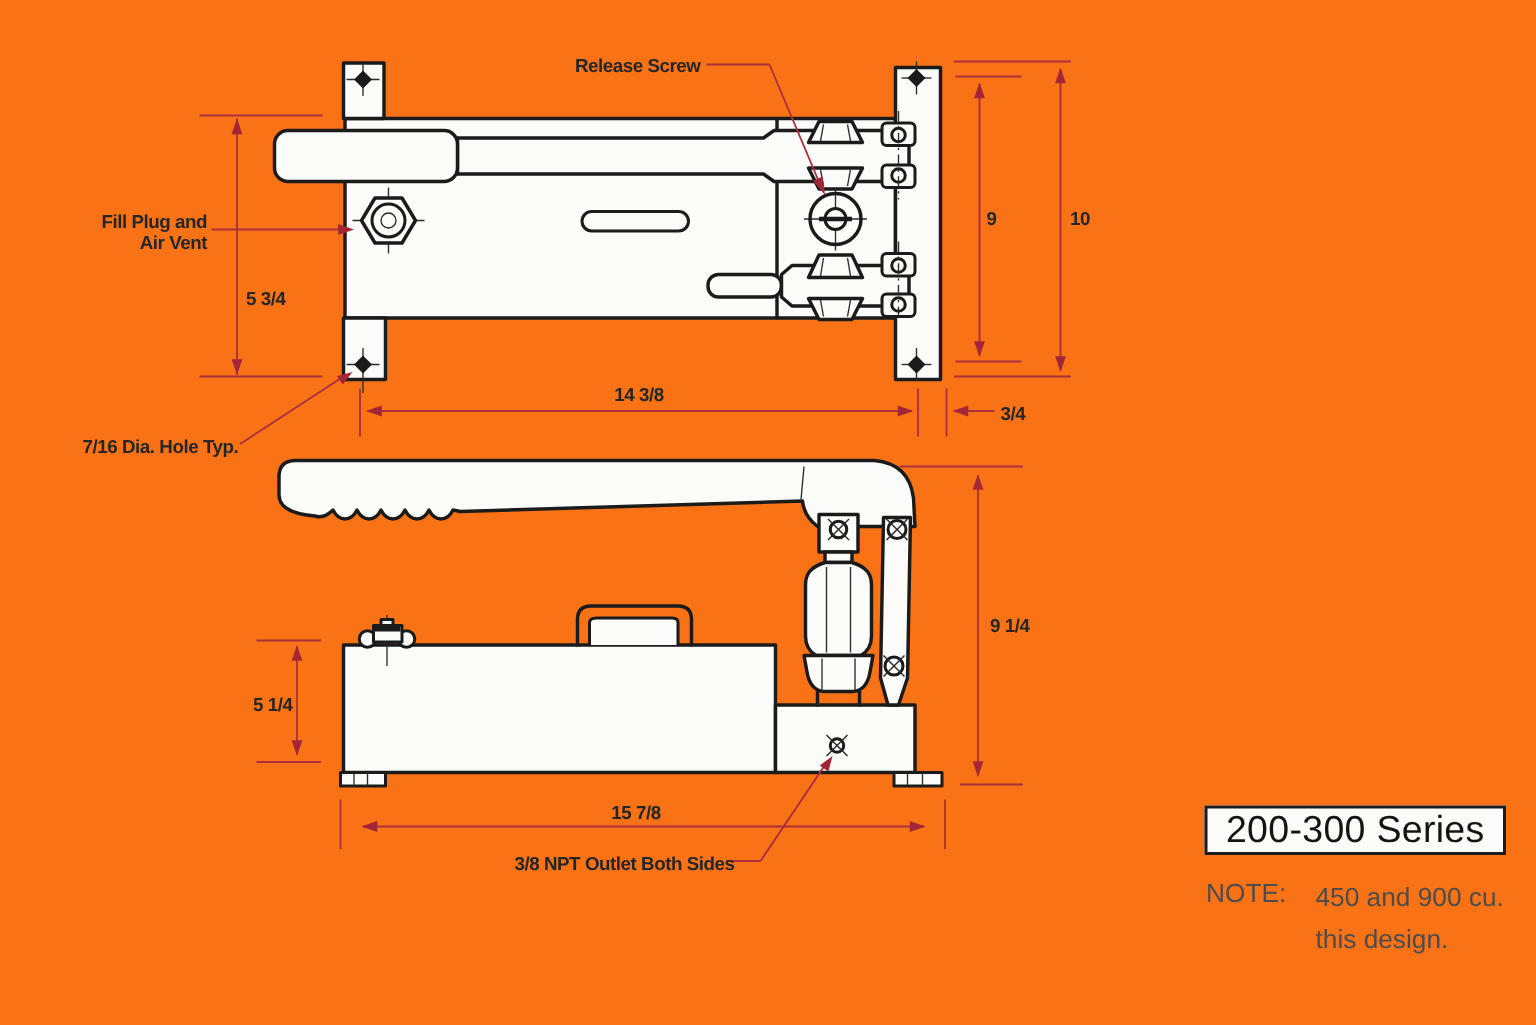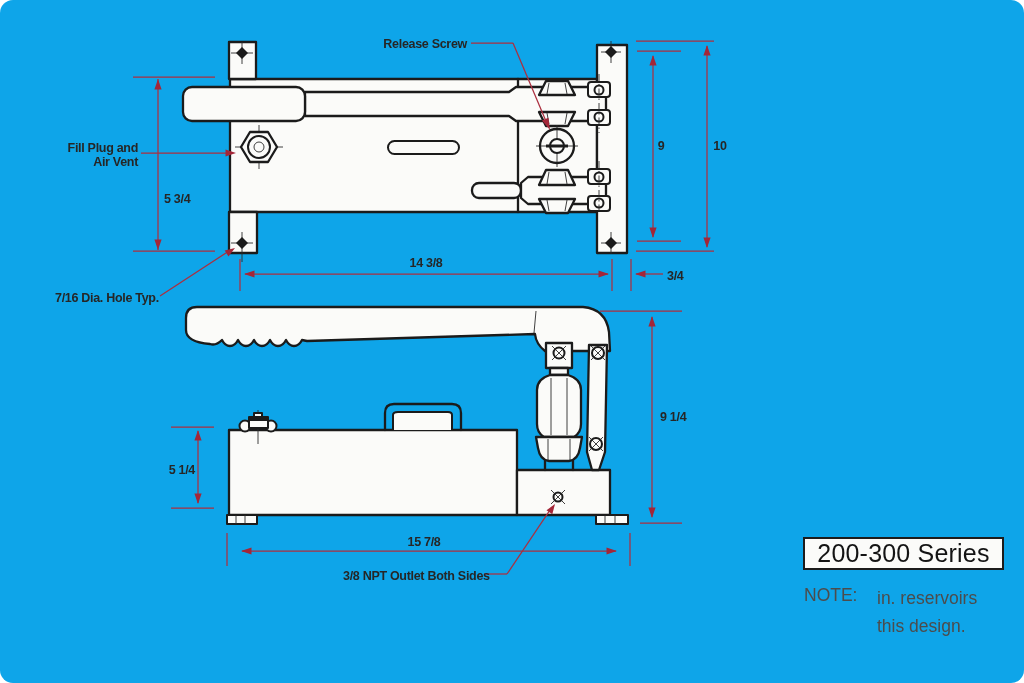--- a/index.html
+++ b/index.html
@@ -1,17 +1,17 @@
 <!DOCTYPE html>
 <html><head>
 <meta charset="utf-8">
 <style>
   html,body{margin:0;padding:0;}
-  #page{position:relative;width:1024px;height:683px;background:#0ea5e9;overflow:hidden;
-         font-family:"Liberation Sans",sans-serif;border-radius:13px;}
+  #page{position:relative;width:1024px;height:683px;background:#f97316;overflow:hidden;
+         font-family:"Liberation Sans",sans-serif;}
   svg{position:absolute;left:0;top:0;}
   
   .ink  {stroke:#1b1b1b;fill:none;stroke-width:2.3;stroke-linejoin:round;stroke-linecap:round;}
   .inkf {stroke:#1b1b1b;fill:#fbfbf9;stroke-width:2.3;stroke-linejoin:round;}
   .ink2 {stroke:#1b1b1b;fill:#fbfbf9;stroke-width:2;stroke-linejoin:round;}
   .thin {stroke:#2a2a2a;fill:none;stroke-width:0.9;}
   .dash {stroke:#2a2a2a;fill:none;stroke-width:0.9;stroke-dasharray:7 3 1.5 3;}
   .blk  {fill:#1b1b1b;stroke:none;}
   
   .red  {stroke:#ac2f3f;fill:none;stroke-width:1.25;}
@@ -270,18 +270,18 @@
   </g>
 </svg>
 
 <div class="series-box">
   <span>200-300 Series</span>
 </div>
 
 <div class="note">
   <div class="note-heading">NOTE:</div>
   <div>
-    <div class="note-line">in. reservoirs</div>
+    <div class="note-line">450 and 900 cu.</div>
     <div class="note-line">this design.</div>
   </div>
 </div>
 
 </div>
 
 </body></html>

